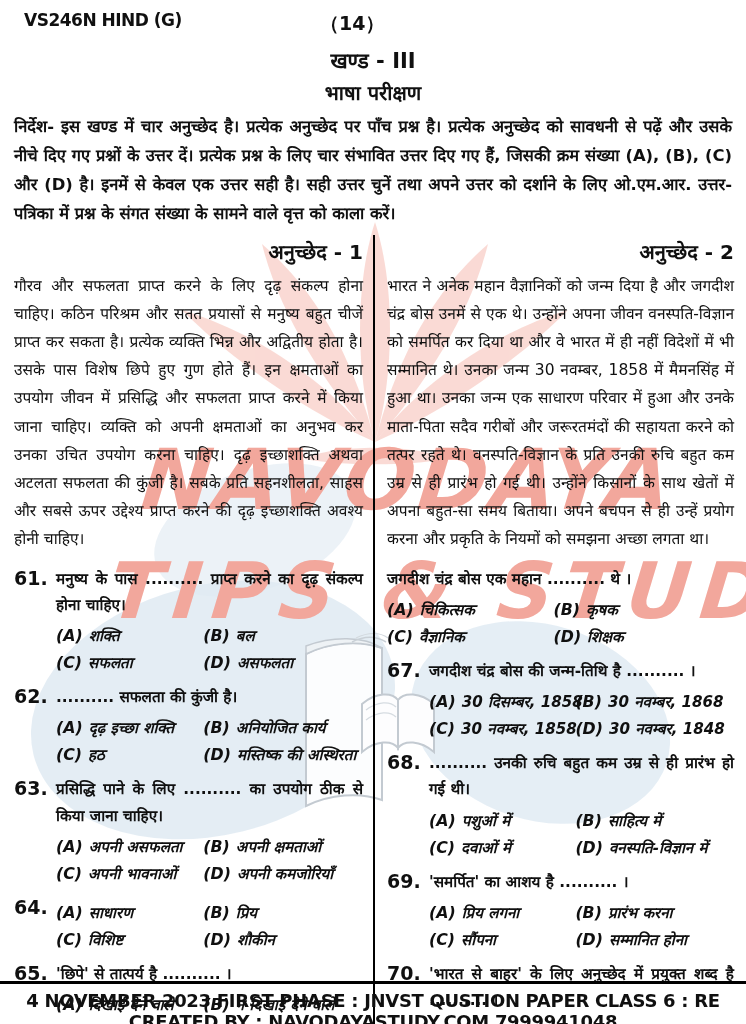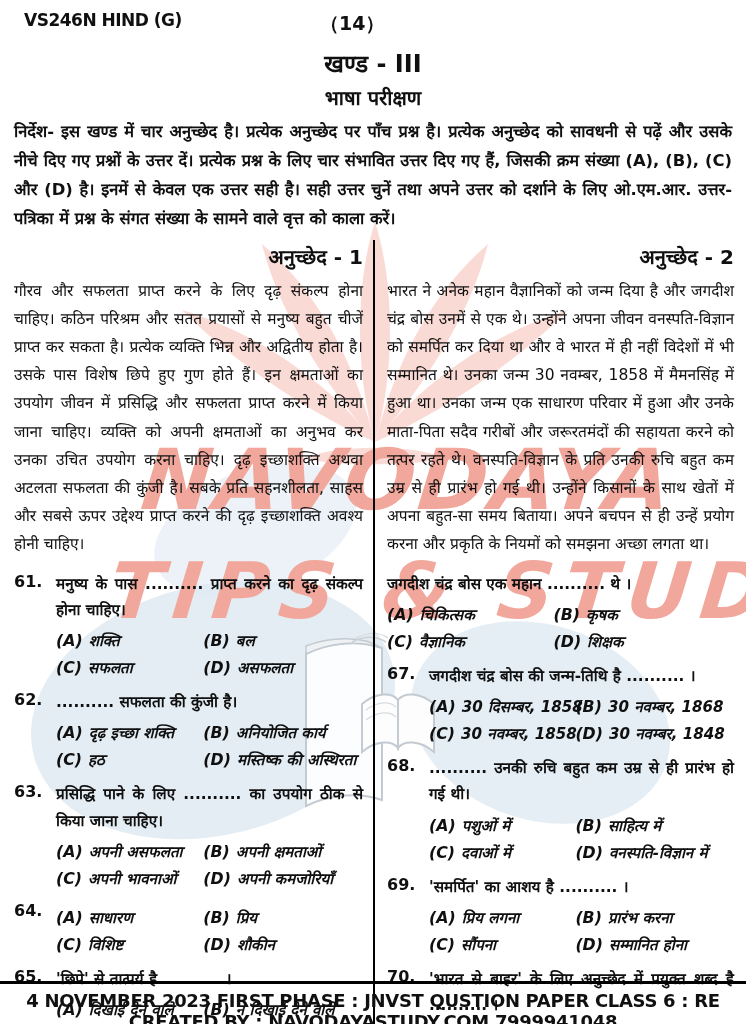--- a/index.html
+++ b/index.html
@@ -25,39 +25,39 @@
   .wm-word.l2 { left:110px; top:552px; width:600px; font-size:78px; letter-spacing:10px; }
   .wm-book { position:absolute; }
   .wm-book.tall { left:292px; top:632px; }
   .wm-book.open { left:356px; top:682px; }
 
   
   .content { position:relative; z-index:2; padding:8px 12px 0 12px; }
   .topbar { position:relative; height:36px; }
   .paper-code { position:absolute; left:12px; top:2px; font-size:17px; font-weight:bold; letter-spacing:-0.5px; }
   .page-number { position:absolute; left:308px; top:3px; font-size:19px; font-weight:bold; }
-  .section-title   { text-align:center; font-size:24px; font-weight:bold; margin-top:2px; }
+  .section-title   { text-align:center; font-size:21px; font-weight:bold; margin-top:2px; }
   .section-subtitle{ text-align:center; font-size:20px; font-weight:bold; margin-top:5px; }
   .instructions {
     margin:7px 2px 6px 2px; font-size:16.4px; font-weight:bold;
     line-height:1.76; text-align:justify;
   }
 
   .columns { display:flex; align-items:stretch; min-height:762px; }
   .col { width:50%; box-sizing:border-box; }
   .col-left  { padding:0 10px 0 2px; }
   .col-right { border-left:2px solid #000; padding:0 0 0 12px; }
   .col-heading { text-align:right; font-size:20px; font-weight:bold; margin:3px 0 7px 0; }
   .passage {
     font-size:15.5px; font-weight:normal; line-height:1.82;
     text-align:justify; margin:0 0 12px 0;
   }
 
   .question { display:flex; margin-bottom:12px; }
-  .q-num  { flex:none; width:42px; font-size:16px; font-weight:bold; padding-top:1px; }
+  .q-num  { flex:none; width:42px; font-size:19px; font-weight:bold; padding-top:1px; }
   .q-body { flex:1; }
   .q-text { font-size:15.3px; font-weight:bold; line-height:1.72; text-align:justify; }
   .q-options { display:grid; grid-template-columns:48% 52%; row-gap:7px; margin-top:7px; }
   .q-opt { font-size:15.1px; font-weight:bold; white-space:nowrap;font-style:italic; }
   .opt-label { font-size:15.8px; margin-right:6px; }
 
   .footer {
     position:absolute; left:0; right:0; bottom:0; height:34px; z-index:2;
     border-top:3px solid #000; text-align:center;
     font-size:18px; font-weight:bold; letter-spacing:-0.3px; padding-top:6px;

